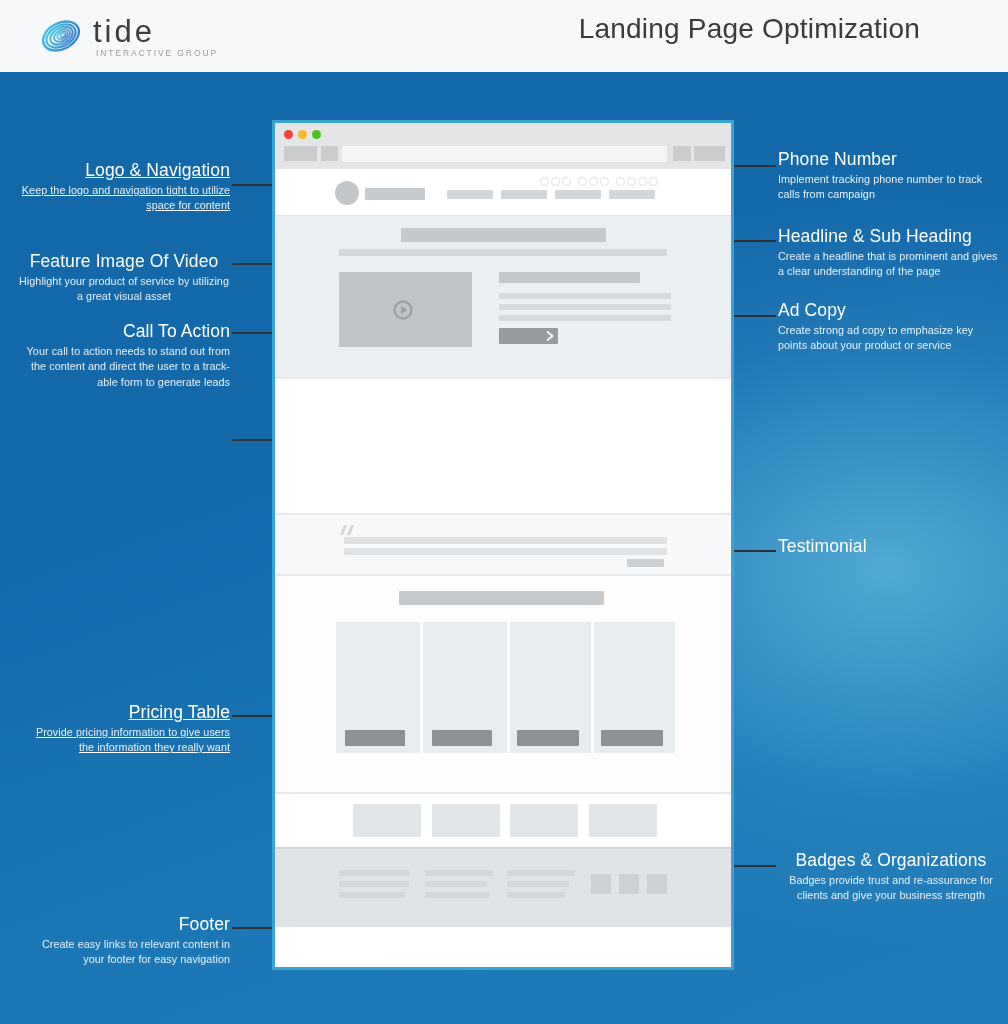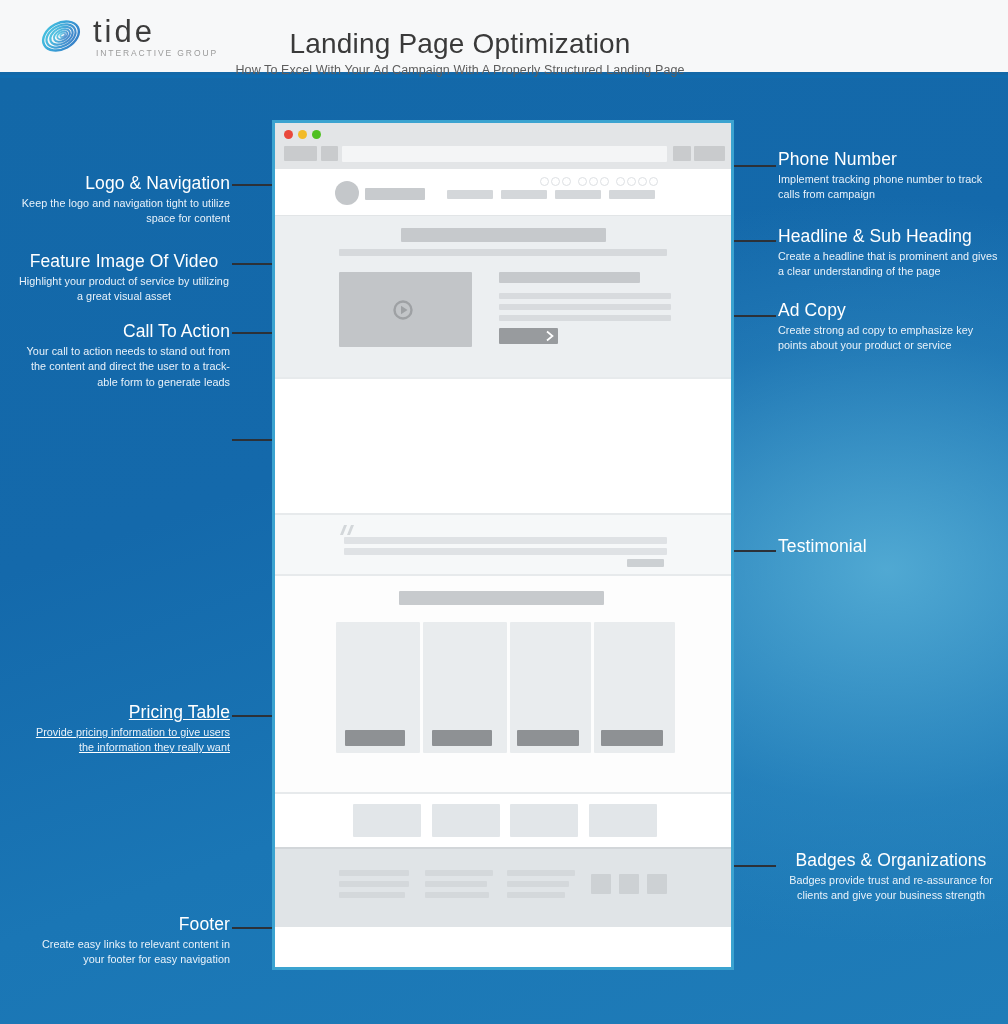--- a/index.html
+++ b/index.html
@@ -25,21 +25,21 @@
   #logo-text { line-height: 1; padding-top: 2px; }
   #brand-name {
     font-size: 31px; color: #3c3c3c; letter-spacing: 3px;
     font-weight: 400; display: block; line-height: 1;
   }
   #brand-tag {
     font-size: 8.5px; color: #9b9b9b; letter-spacing: 1.9px;
     display: block; margin-top: 2px; margin-left: 3px;
   }
   #title-wrap {
-    position: absolute; left: 0; top: 13px; width: 920px; text-align: center; margin-top: 15px;
+    position: absolute; left: 0; top: 13px; width: 920px; text-align: right;
   }
   #page-title {
     font-size: 28px; color: #3a3a3a; font-weight: 400; letter-spacing: 0.2px;
   }
   #page-subtitle {
     font-size: 12.5px; color: #5d5d5d; margin-top: 3px; letter-spacing: 0.1px;
   }
 
   
   #canvas {
@@ -166,21 +166,20 @@
       </g>
     </svg>
     <span id="logo-text">
       <span id="brand-name">tide</span>
       <span id="brand-tag">INTERACTIVE GROUP</span>
     </span>
   </div>
 
   <div id="title-wrap">
     <div id="page-title">Landing Page Optimization</div>
-    <div id="page-subtitle">How To Excel With Your Ad Campaign With A Properly Structured Landing Page</div>
   </div>
 </div>
 
 <div id="canvas">
 
   <div class="conn" style="left:232px; top:106px; width:246px;"></div>
   <div class="dot" style="left:459px; top:100px;"></div>
 
   <div class="conn" style="left:232px; top:185px; width:177px;"></div>
   <div class="dot" style="left:396px; top:179px;"></div>
@@ -205,21 +204,21 @@
 
   <div class="conn" style="left:583px; top:237px; width:193px;"></div>
   <div class="dot" style="left:574px; top:231px;"></div>
 
   <div class="conn" style="left:588px; top:472px; width:188px;"></div>
   <div class="dot" style="left:579px; top:466px;"></div>
 
   <div class="conn" style="left:510px; top:787px; width:266px;"></div>
   <div class="dot" style="left:501px; top:781px;"></div>
 
-  <div class="anno left" style="left:18px; top:95px; width:212px;">
+  <div class="anno left" style="left:18px; top:82px; width:212px;text-decoration:underline;">
     <div class="anno-title">Logo &amp; Navigation</div>
     <div class="anno-body">Keep the logo and navigation tight to utilize space for content</div>
   </div>
 
   <div class="anno left" style="left:18px; top:173px; width:212px;text-align:center;">
     <div class="anno-title">Feature Image Of Video</div>
     <div class="anno-body">Highlight your product of service by utilizing a great visual asset</div>
   </div>
 
   <div class="anno left" style="left:14px; top:243px; width:216px;">

